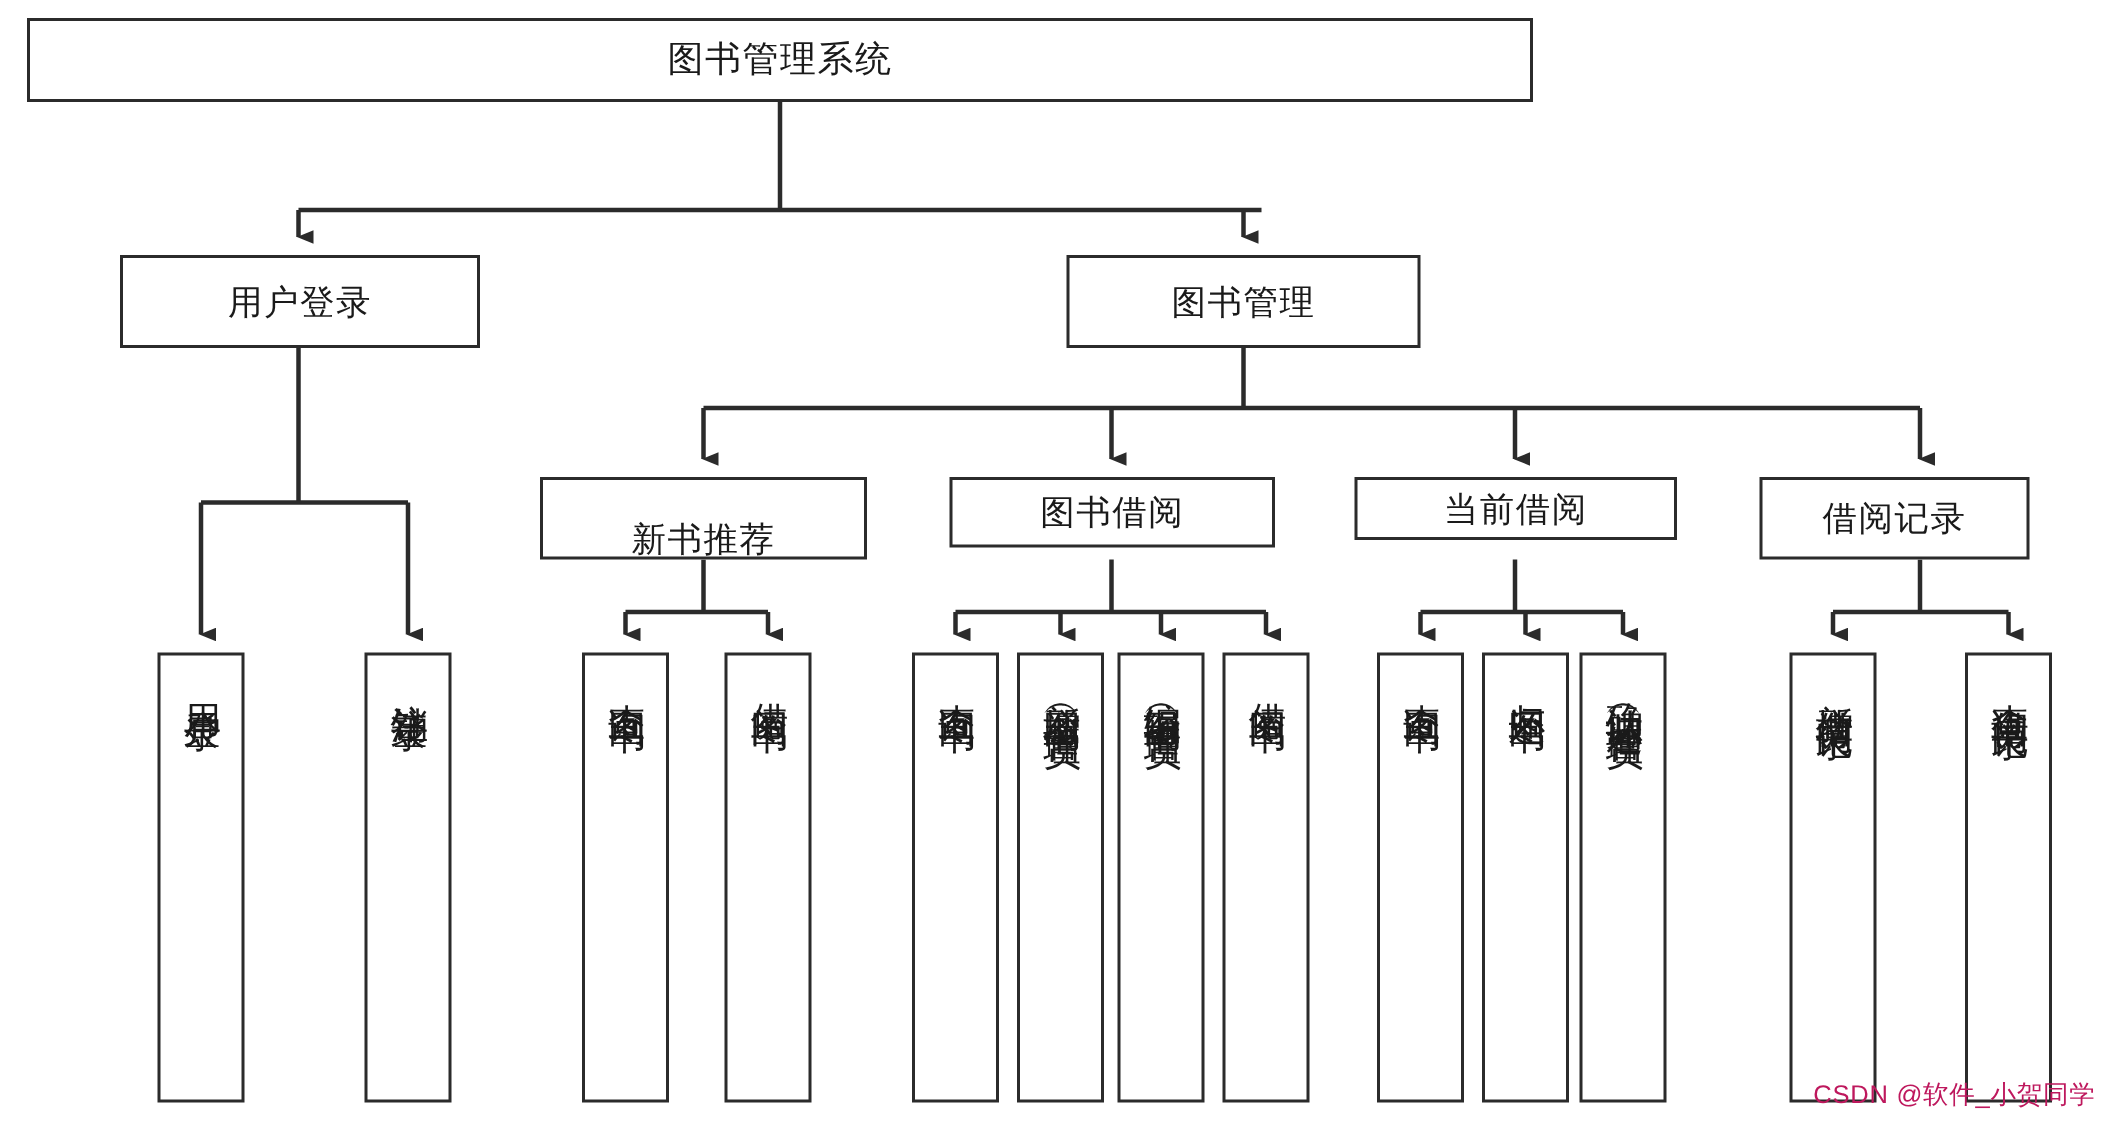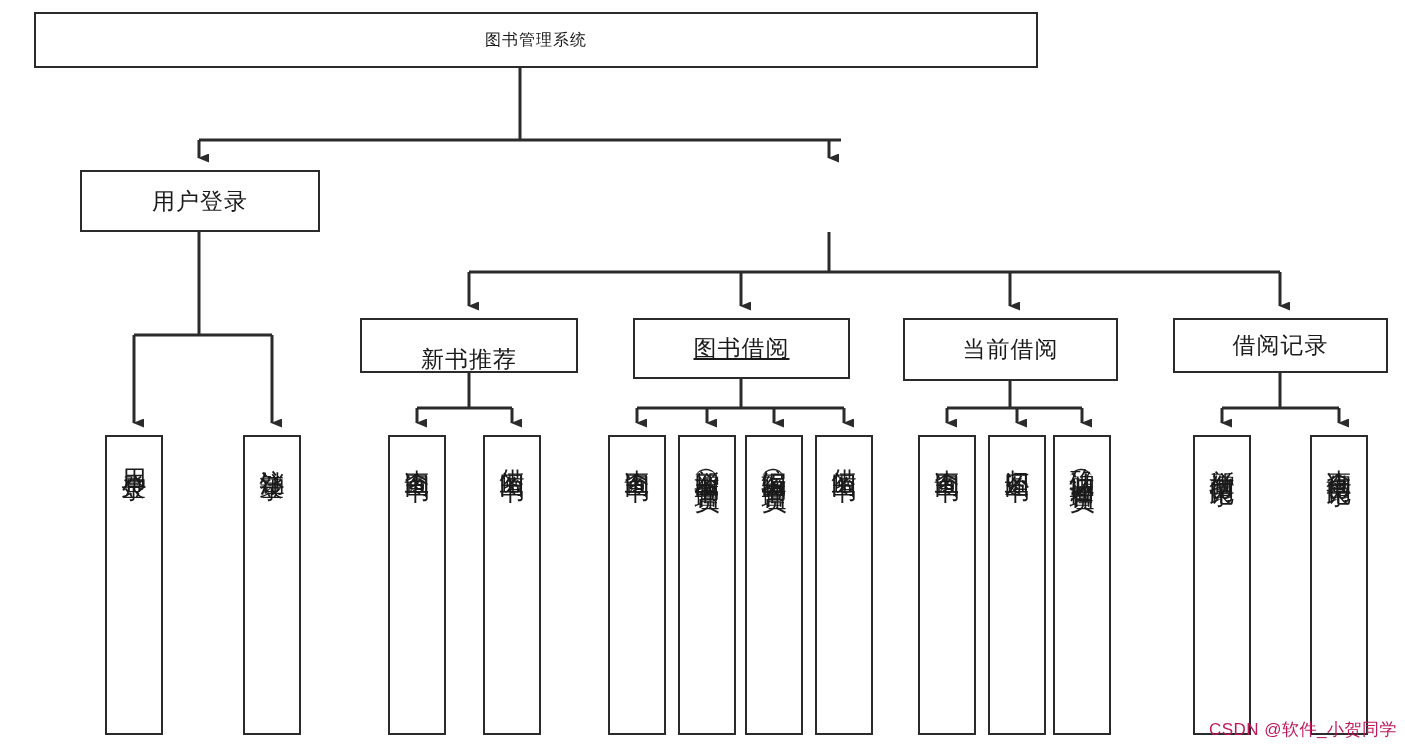--- a/index.html
+++ b/index.html
@@ -48,22 +48,21 @@
   .vtext {
     writing-mode: vertical-rl;
     text-orientation: upright;
     font-size: 25px;
     line-height: 1.08;
     letter-spacing: 3px;
     white-space: nowrap;
     color: #1a1a1a;
   }
   .title-node {
-    font-size: 16px;
-    margin-left: 16px;
+    font-size: 24px;
   }
   #watermark {
     position: absolute;
     right: 8px;
     bottom: 6px;
     font-size: 17px;
     color: #be185d;
     letter-spacing: 0.5px;
     white-space: nowrap;
     pointer-events: none;
@@ -124,31 +123,34 @@
     </g>
   </svg>
 
   <div class="node node-h title-node" style="left:18px; top:12px; width:1004px; height:56px;">
     <span>图书管理系统</span>
   </div>
 
   <div class="node node-h" style="left:80px; top:170px; width:240px; height:62px;">
     <span>用户登录</span>
   </div>
+  <div class="node node-h" style="left:711px; top:170px; width:236px; height:62px;">
+    <span>图书管理</span>
+  </div>
 
   <div class="node node-h" style="left:360px; top:318px; width:218px; height:55px;align-items:flex-end;">
     <span>新书推荐</span>
   </div>
-  <div class="node node-h" style="left:633px; top:318px; width:217px; height:61px;text-decoration:underline;">
+  <div class="node node-h" style="left:633px; top:318px; width:217px; height:47px;">
     <span>图书借阅</span>
   </div>
-  <div class="node node-h" style="left:903px; top:318px; width:215px; height:63px;">
+  <div class="node node-h" style="left:903px; top:318px; width:215px; height:42px;">
     <span>当前借阅</span>
   </div>
-  <div class="node node-h" style="left:1173px; top:318px; width:215px; height:55px;justify-content:center;">
+  <div class="node node-h" style="left:1173px; top:318px; width:180px; height:55px;justify-content:center;">
     <span>借阅记录</span>
   </div>
 
   <div class="node node-v" style="left:105px; top:435px; width:58px; height:300px;">
     <span class="vtext">用户登录</span>
   </div>
   <div class="node node-v" style="left:243px; top:435px; width:58px; height:300px;">
     <span class="vtext">注销登录</span>
   </div>
   <div class="node node-v" style="left:388px; top:435px; width:58px; height:300px;">

